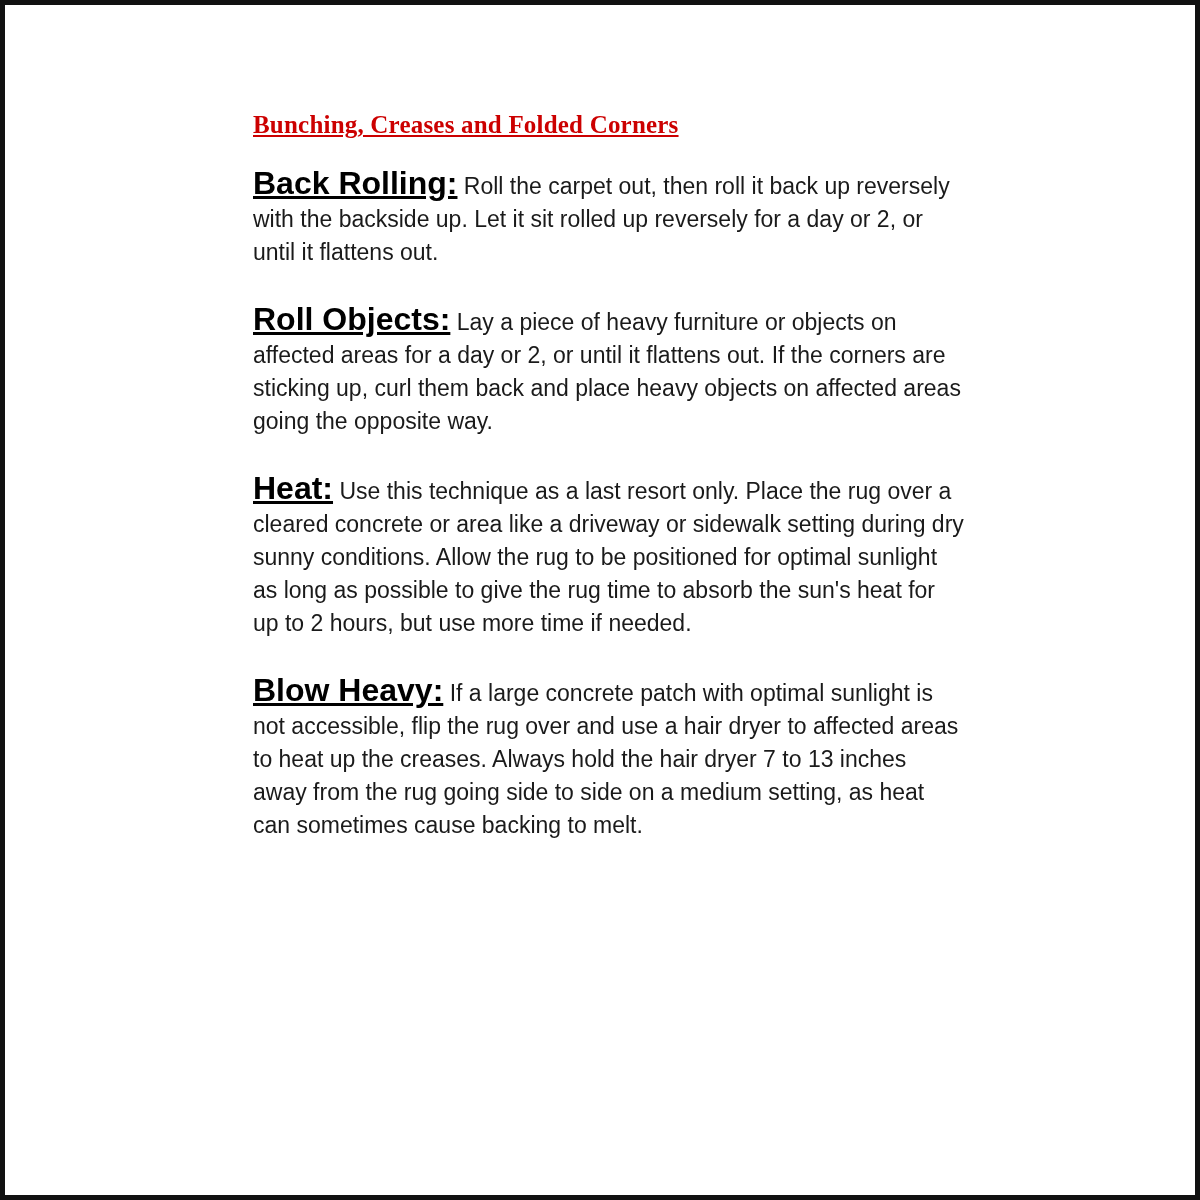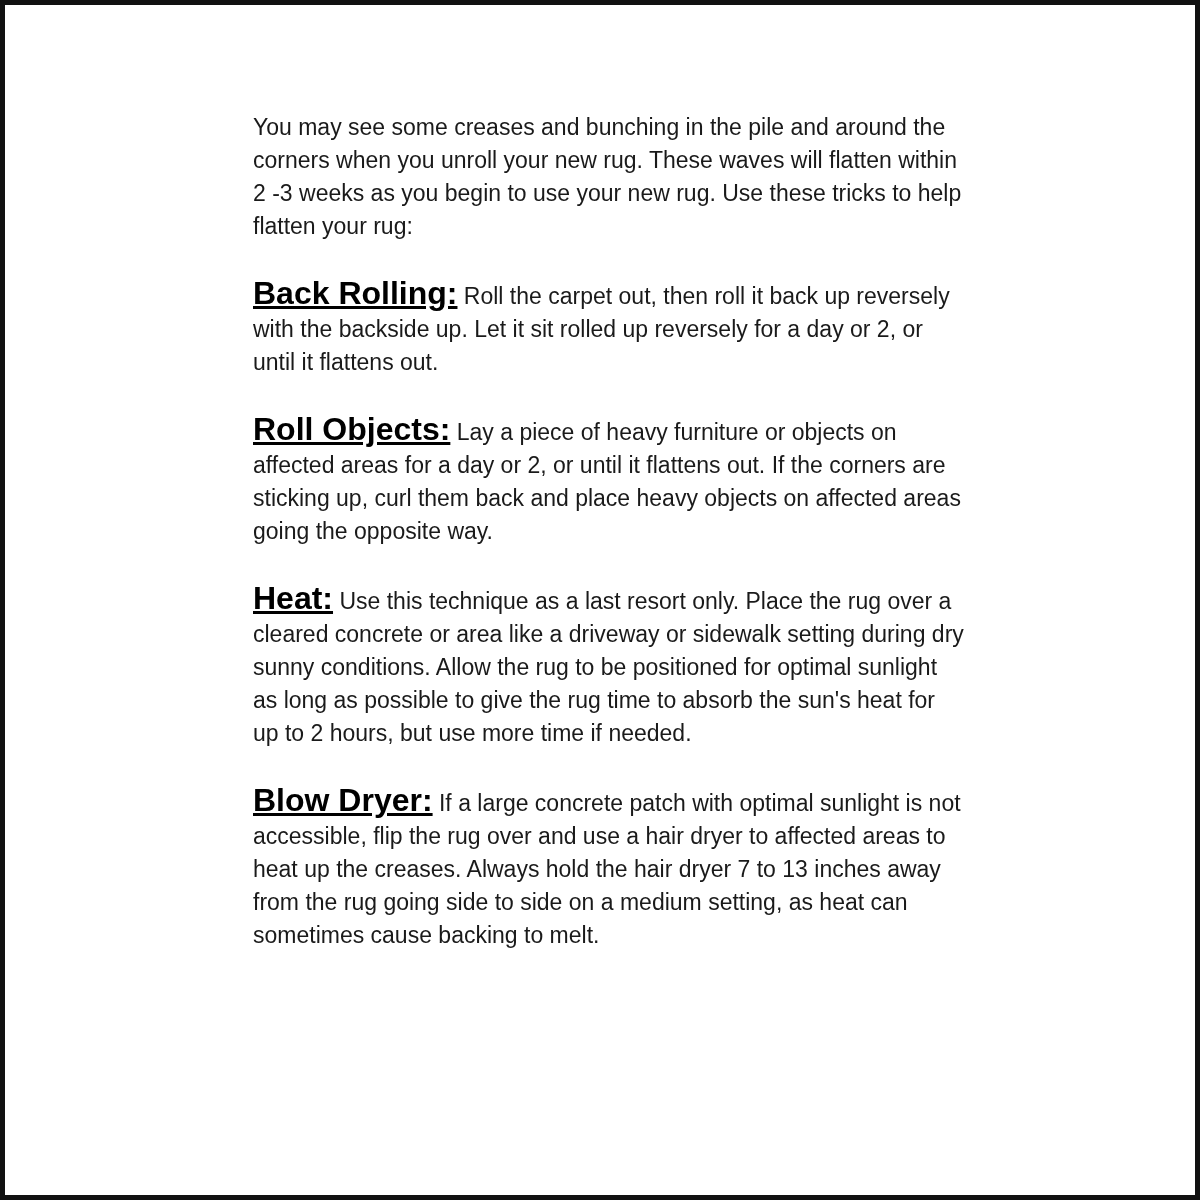--- a/index.html
+++ b/index.html
@@ -49,25 +49,25 @@
     color: #000000;
     text-decoration: underline;
   }
 </style>
 </head>
 <body>
 
 <div class="page-frame">
   <div class="doc-content">
 
+    <h1 class="doc-heading">Bunching, Creases and Folded Corners</h1>
 
-    <p class="doc-paragraph">You may see some creases and bunching in the pile and around the corners when you unroll your new rug. These waves will flatten within 2 -3 weeks as you begin to use your new rug. Use these tricks to help flatten your rug:</p>
 
     <p class="doc-paragraph"><span class="lead-label">Back Rolling:</span><span> Roll the carpet out, then roll it back up reversely with the backside up. Let it sit rolled up reversely for a day or 2, or until it flattens out.</span></p>
 
     <p class="doc-paragraph"><span class="lead-label">Roll Objects:</span><span> Lay a piece of heavy furniture or objects on affected areas for a day or 2, or until it flattens out. If the corners are sticking up, curl them back and place heavy objects on affected areas going the opposite way.</span></p>
 
     <p class="doc-paragraph"><span class="lead-label">Heat:</span><span> Use this technique as a last resort only. Place the rug over a cleared concrete or area like a driveway or sidewalk setting during dry sunny conditions. Allow the rug to be positioned for optimal sunlight as long as possible to give the rug time to absorb the sun's heat for up to 2 hours, but use more time if needed.</span></p>
 
-    <p class="doc-paragraph"><span class="lead-label">Blow Dryer:</span><span> If a large concrete patch with optimal sunlight is not accessible, flip the rug over and use a hair dryer to affected areas to heat up the creases. Always hold the hair dryer 7 to 13 inches away from the rug going side to side on a medium setting, as heat can sometimes cause backing to melt.</span></p>
+    <p class="doc-paragraph"><span class="lead-label">Blow Heavy:</span><span> If a large concrete patch with optimal sunlight is not accessible, flip the rug over and use a hair dryer to affected areas to heat up the creases. Always hold the hair dryer 7 to 13 inches away from the rug going side to side on a medium setting, as heat can sometimes cause backing to melt.</span></p>
 
   </div>
 </div>
 
 </body></html>

